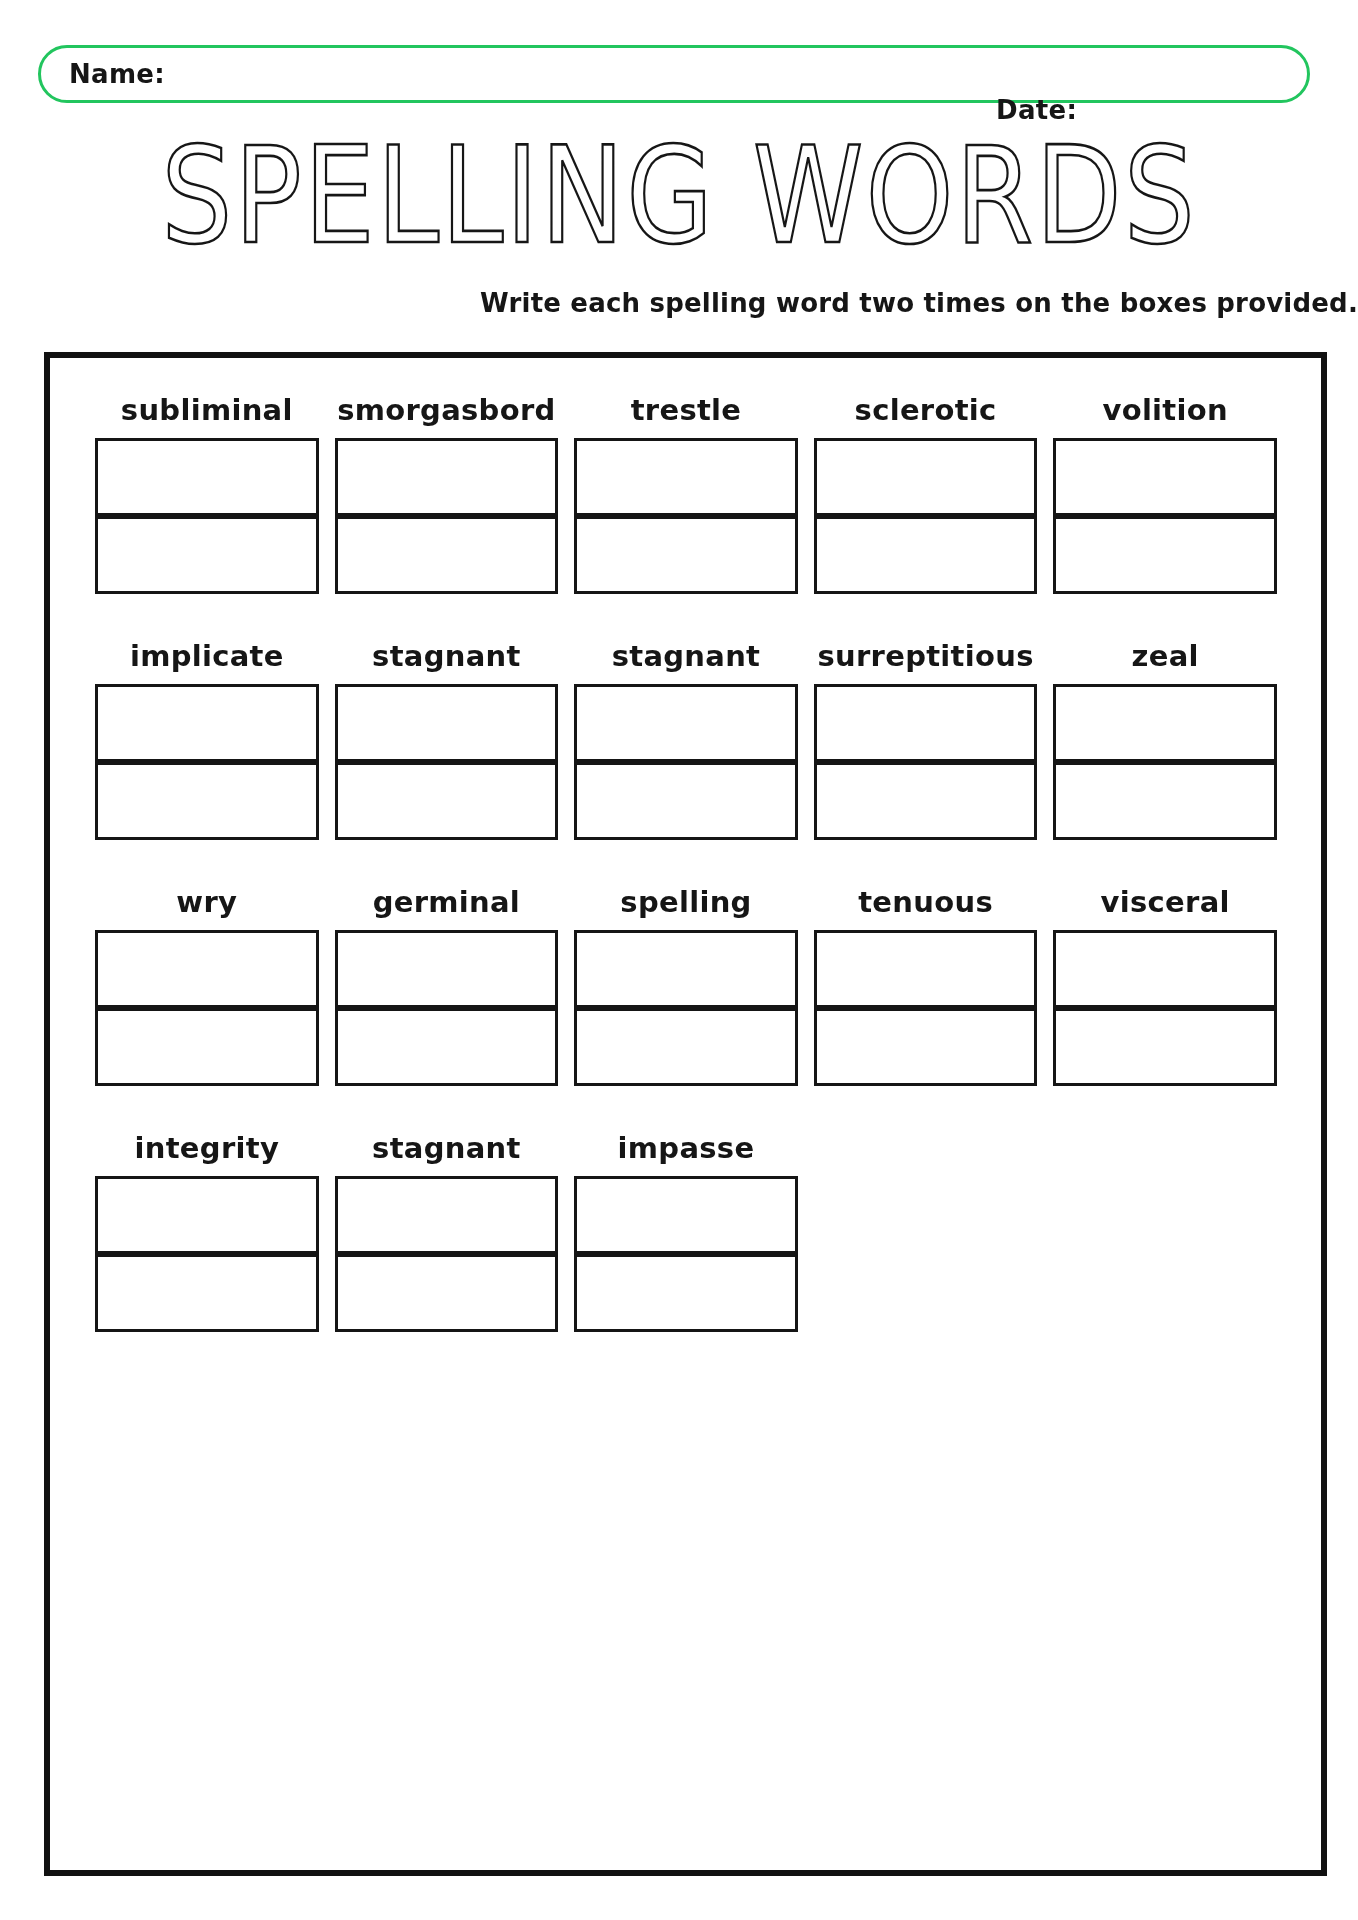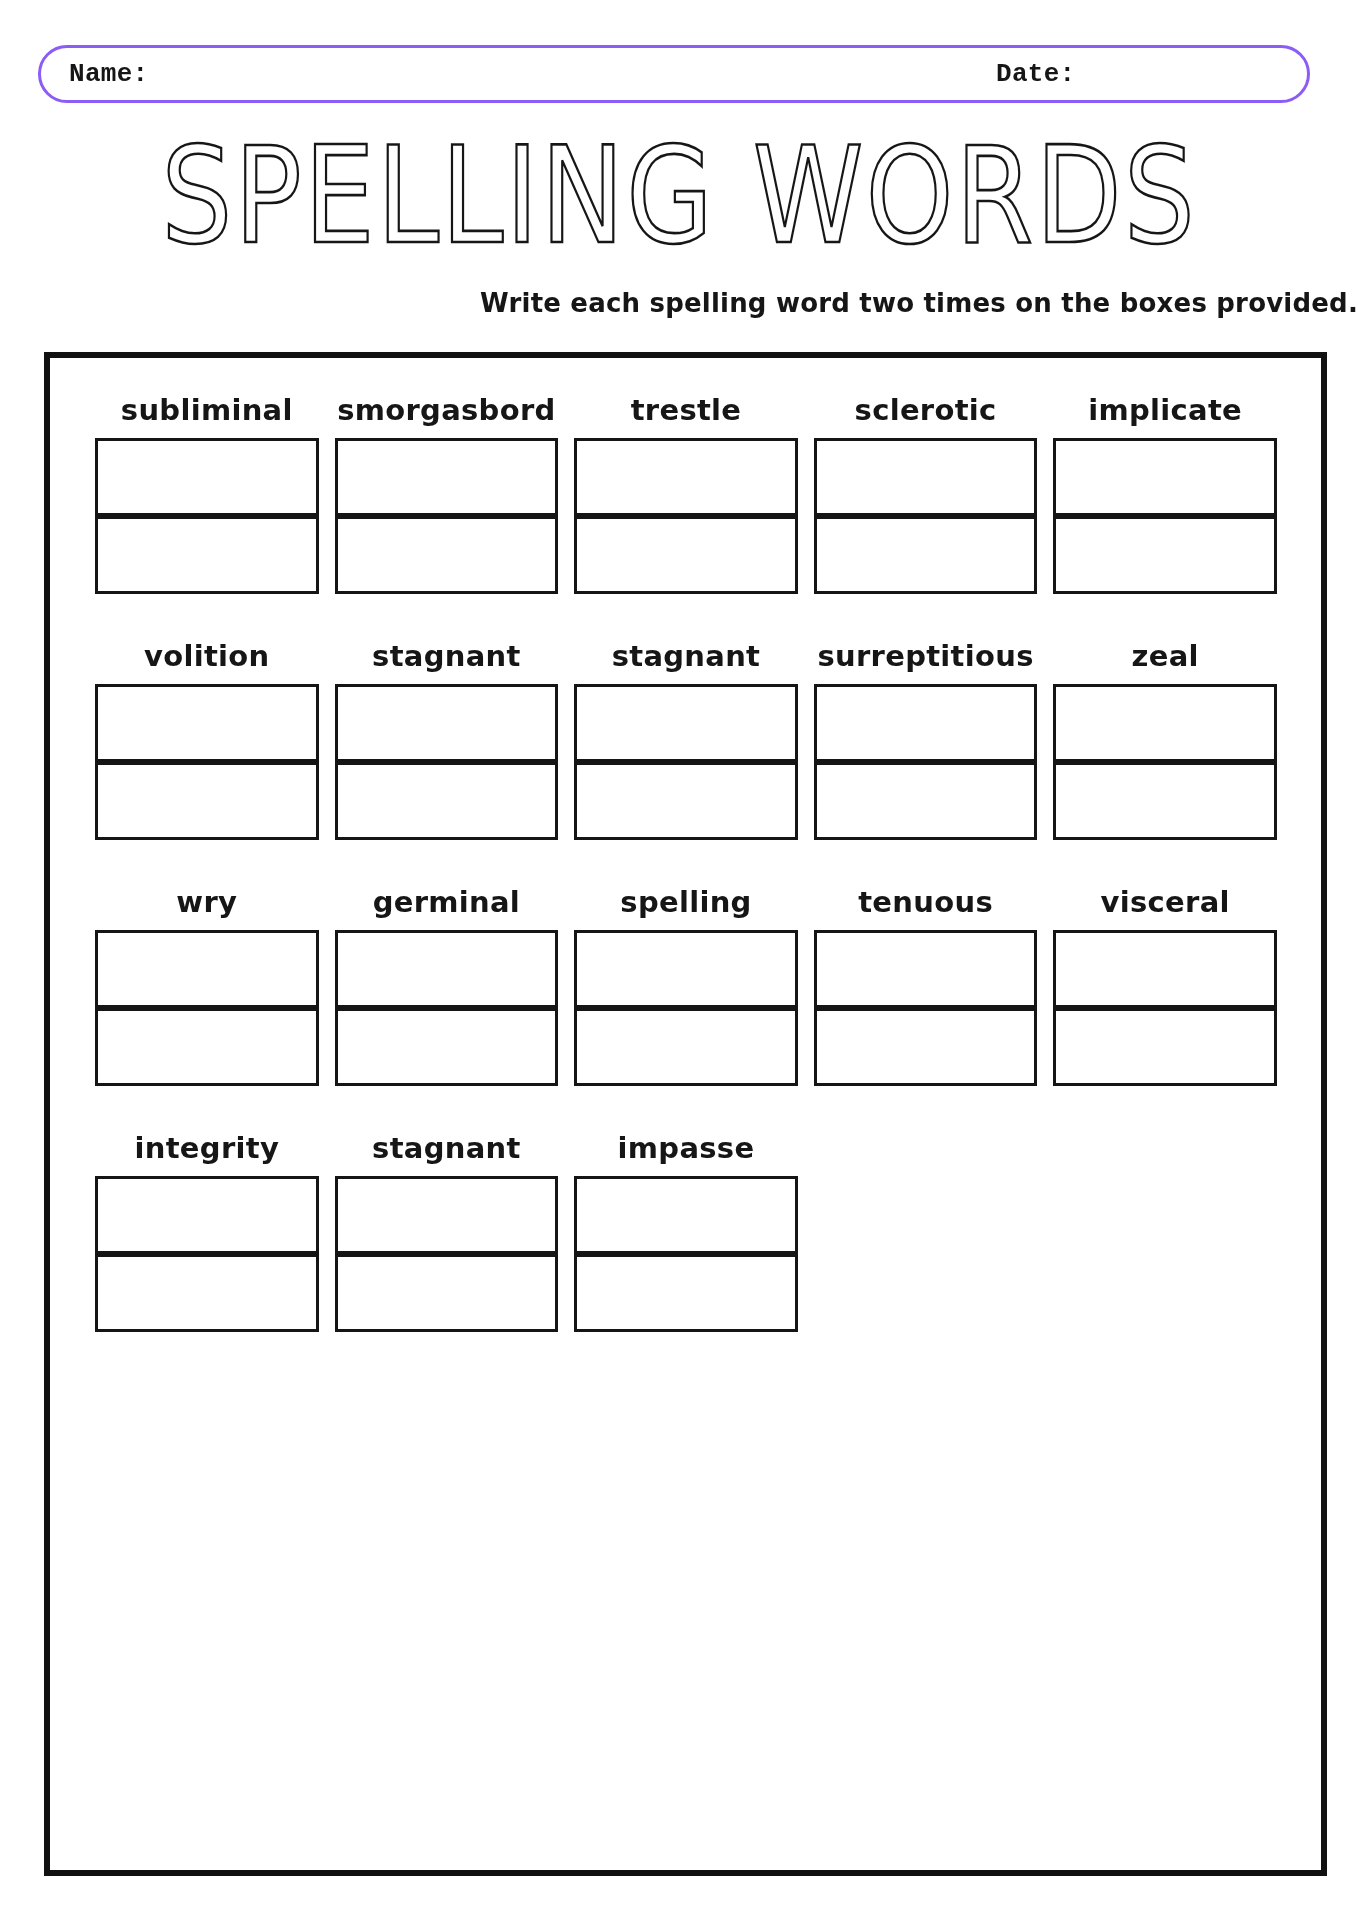--- a/index.html
+++ b/index.html
@@ -17,37 +17,36 @@
     overflow: hidden;
   }
 
   
   .name-bar {
     position: absolute;
     left: 38px;
     top: 45px;
     width: 1272px;
     height: 58px;
-    border: 3px solid #8b5cf6;
+    border: 3px solid #22c55e;
     border-radius: 30px;
     box-sizing: border-box;
     background: #ffffff;
-    font-family: Liberation Mono, monospace;
   }
   .nb-label {
     position: absolute;
     top: 50%;
     transform: translateY(-50%);
     font-size: 26px;
     font-weight: 700;
     letter-spacing: 0.3px;
     white-space: nowrap;
   }
   .nb-label.name { left: 28px; }
-  .nb-label.date { left: 955px; }
+  .nb-label.date { left: 955px; margin-top: 36px; }
   .nb-field {
     position: absolute;
     top: 8px;
     height: 40px;
   }
   .nb-field.name-field { left: 125px; width: 790px; }
   .nb-field.date-field { left: 1035px; width: 210px; }
 
   
   .title {
@@ -156,32 +155,32 @@
     <div class="write-box"></div>
   </section>
 
   <section class="word-group">
     <div class="word-label">sclerotic</div>
     <div class="write-box"></div>
     <div class="write-box"></div>
   </section>
 
   <section class="word-group">
+    <div class="word-label">volition</div>
+    <div class="write-box"></div>
+    <div class="write-box"></div>
+  </section>
+
+  <section class="word-group">
     <div class="word-label">implicate</div>
     <div class="write-box"></div>
     <div class="write-box"></div>
   </section>
 
   <section class="word-group">
-    <div class="word-label">volition</div>
-    <div class="write-box"></div>
-    <div class="write-box"></div>
-  </section>
-
-  <section class="word-group">
     <div class="word-label">stagnant</div>
     <div class="write-box"></div>
     <div class="write-box"></div>
   </section>
 
   <section class="word-group">
     <div class="word-label">stagnant</div>
     <div class="write-box"></div>
     <div class="write-box"></div>
   </section>

